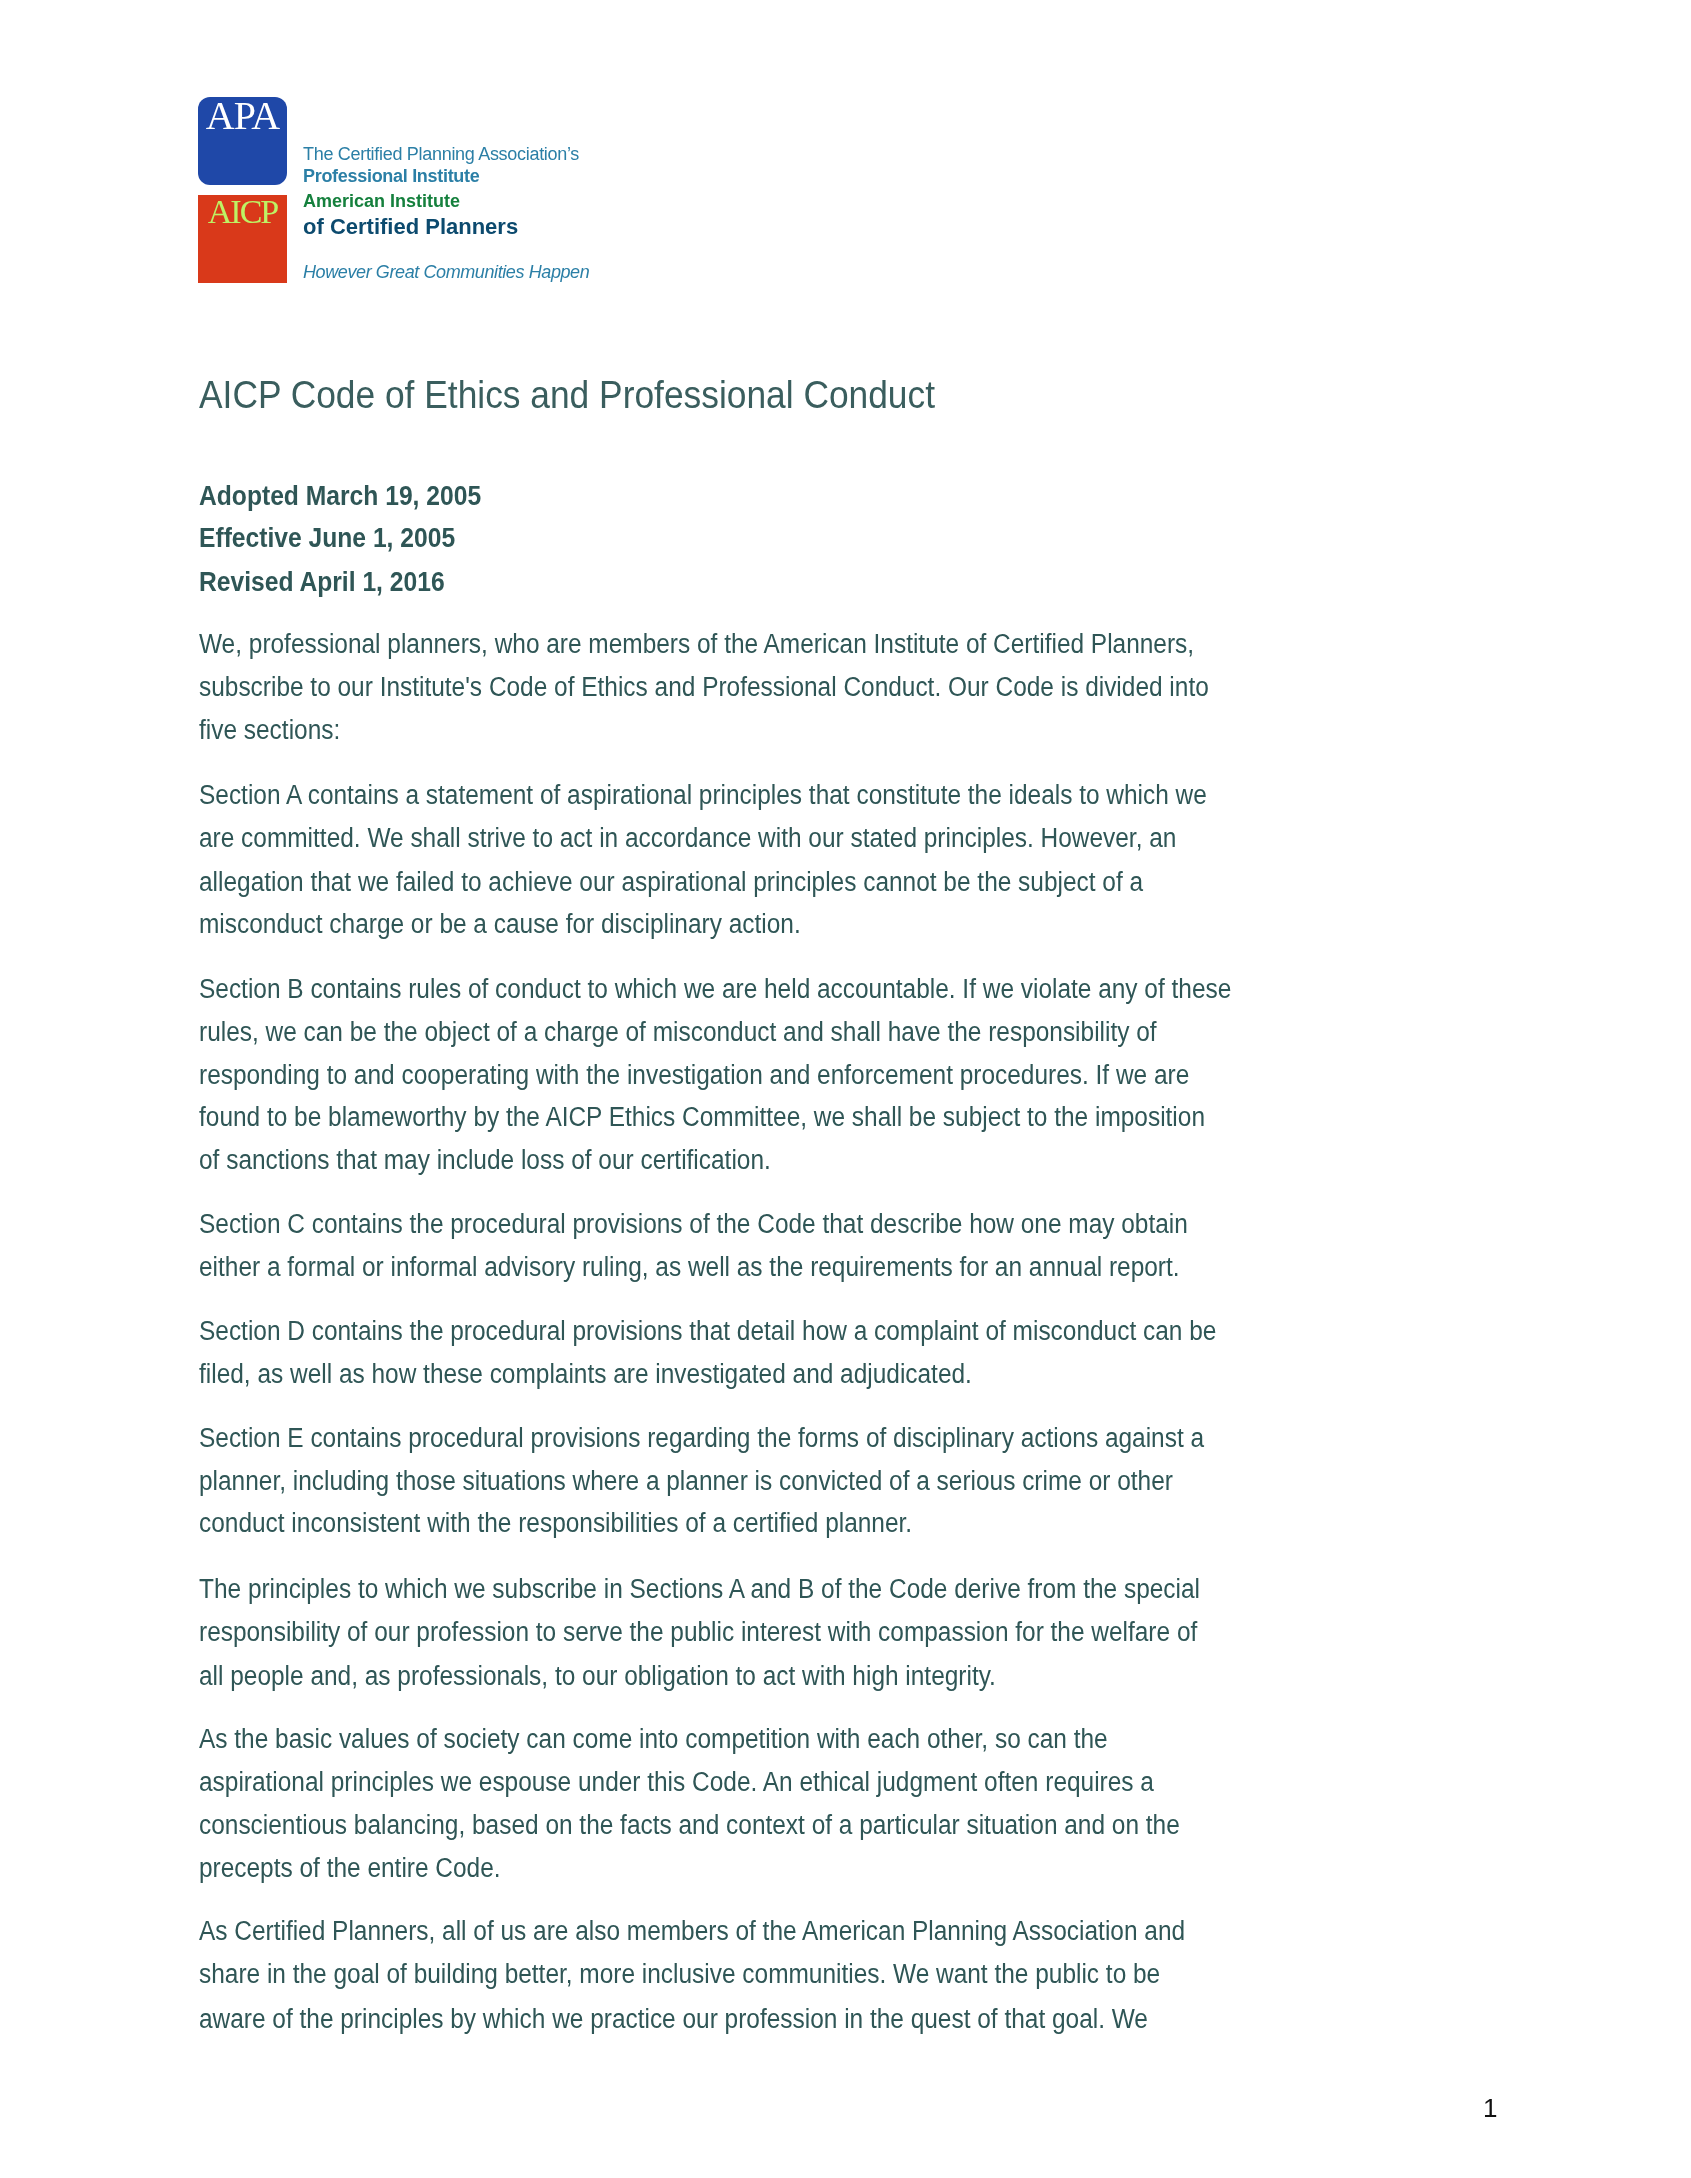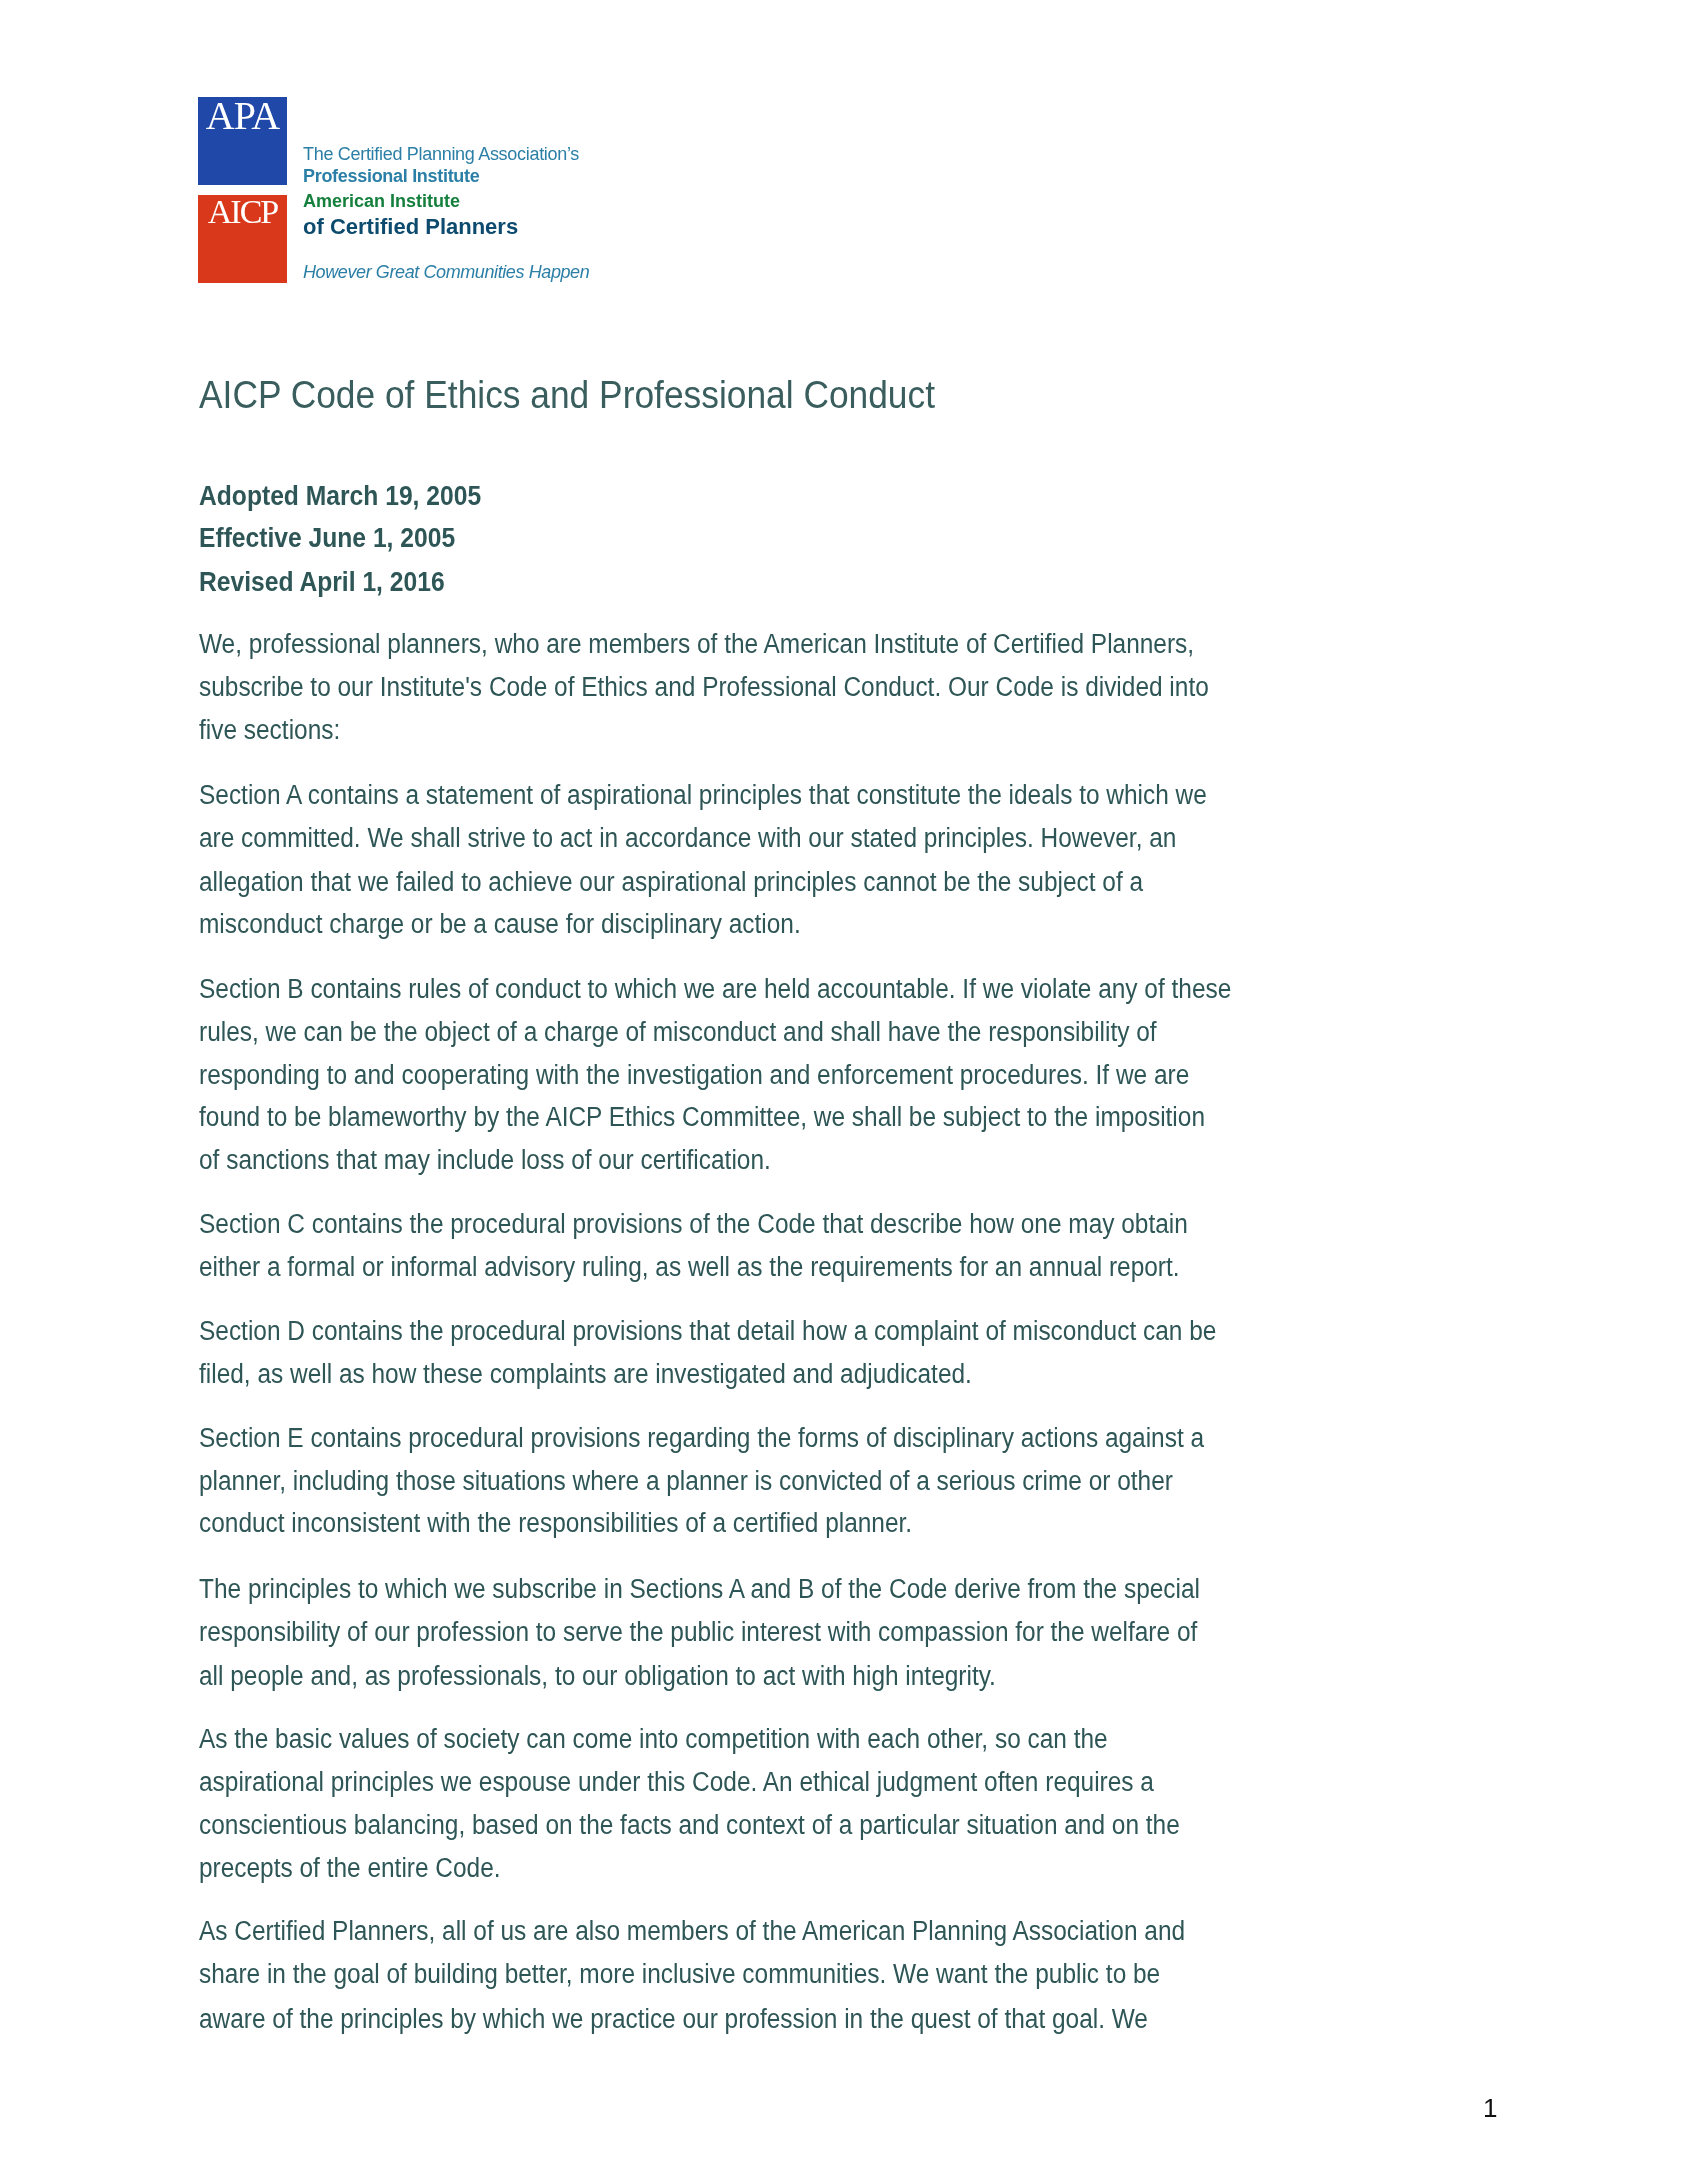--- a/index.html
+++ b/index.html
@@ -2,25 +2,25 @@
 <html><head>
 <meta charset="utf-8">
 <style>
   html, body { margin: 0; padding: 0; background: #ffffff; }
   body { width: 1692px; height: 2178px; position: relative; overflow: hidden; }
   .page { position: absolute; left: 0; top: 0; width: 1692px; height: 2178px; background: #ffffff; }
 
   
   .logo { position: absolute; left: 198px; top: 97px; width: 458px; height: 199px; }
   .logo-box { position: absolute; left: 0; width: 89px; overflow: hidden; }
-  .logo-apa { top: 0; height: 88px; background: #1f48a8; }
+  .logo-apa { top: 0; height: 88px; background: #1f48a8; border-radius: 12px; }
   .logo-aicp { top: 98px; height: 88px; background: #d9391a; }
   .logo-box .mark { position: absolute; left: 0; top: -4px; width: 89px; text-align: center;
     font-family: "Liberation Serif", serif; font-size: 40px; color: #ffffff; letter-spacing: -1px; line-height: 46px; }
-  .logo-aicp .mark { font-size: 34px; color: #ffffff; letter-spacing: -2px; top: -6px; }
+  .logo-aicp .mark { font-size: 34px; color: #bef264; letter-spacing: -2px; top: -6px; }
   .logo-text { position: absolute; left: 105px; font-family: "Liberation Sans", sans-serif; white-space: nowrap; }
   .lt1 { top: 47px; font-size: 18px; color: #2b7fa6; letter-spacing: -0.3px; }
   .lt2 { top: 69px; font-size: 18px; color: #2b7fa6; letter-spacing: -0.3px; font-weight: bold; }
   .lt3 { top: 94px; font-size: 18px; color: #15803d; font-weight: bold; }
   .lt4 { top: 117px; font-size: 22px; color: #0c4a6e; font-weight: bold; }
   .lt5 { top: 165px; font-size: 18px; color: #2b7fa6; font-style: italic; letter-spacing: -0.4px; }
 
   
   .txt { position: absolute; left: 199px; white-space: nowrap; color: #2f5656;
     font-family: "Liberation Sans", sans-serif; transform-origin: 0 0; }

